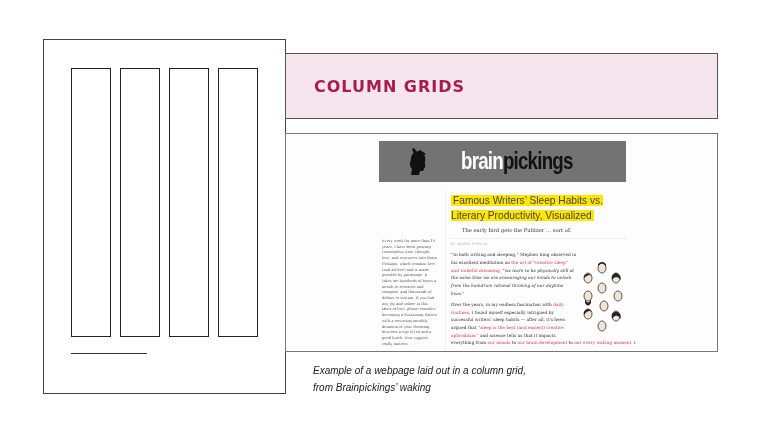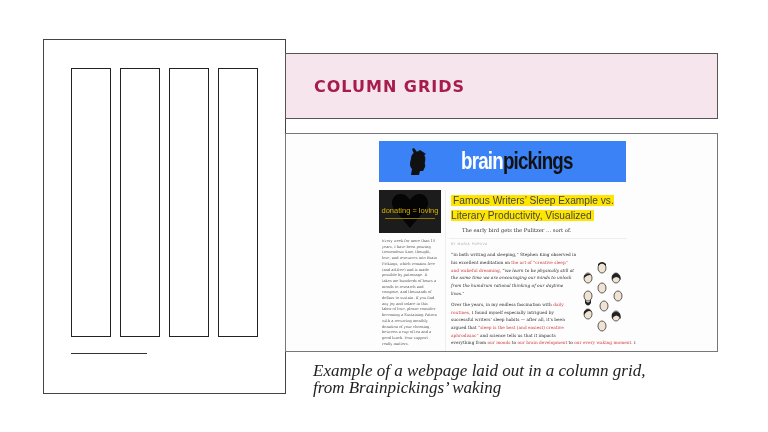--- a/index.html
+++ b/index.html
@@ -32,21 +32,21 @@
     font-size: 16px; letter-spacing: 1px;
   }
 
   
   .shot-frame {
     position: absolute; left: 285px; top: 133px; width: 433px; height: 219px;
     border: 1px solid #777; background: #fdfdfd; overflow: hidden;
   }
   .bp-header {
     position: absolute; left: 93px; top: 7px; width: 247px; height: 41px;
-    background: #3b82f6;
+    background: #737373;
   }
   .bp-head-icon {
     position: absolute; left: 27px; top: 6px; width: 22px; height: 28px;
   }
   .bp-logo {
     position: absolute; left: 82px; top: 6px; font-size: 24px; font-weight: bold;
     font-family: "Liberation Sans", sans-serif; letter-spacing: -1px;
     transform: scaleX(0.78); transform-origin: left center;
   }
   .bp-logo .brain { color: #fff; }
@@ -104,22 +104,22 @@
   .bp-body-wide {
     position: absolute; left: 165px; top: 206px; width: 180px; white-space: nowrap;
     font-family: "DejaVu Serif", serif; font-size: 4.3px; color: #333;
   }
   .bp-body-wide .link { color: #d2434a; }
   .bp-illus { position: absolute; left: 294px; top: 128px; width: 46px; height: 72px; }
 
   
   .caption {
     position: absolute; left: 313px; top: 362px; width: 400px;
-    font-family: Liberation Serif, serif; font-style: italic;
-    font-size: 17px; line-height: 17px; color: #222;
+    font-family: Liberation Sans, sans-serif; font-style: italic;
+    font-size: 10px; line-height: 17px; color: #222;
   }
 </style>
 </head>
 <body>
 
 <div class="wire-page">
   <div class="wire-col" style="left:27px"></div>
   <div class="wire-col" style="left:76px"></div>
   <div class="wire-col" style="left:125px"></div>
   <div class="wire-col" style="left:174px"></div>
@@ -135,33 +135,26 @@
   <div class="bp-header">
     <svg class="bp-head-icon" viewBox="0 0 22 28">
       <path d="M5 12 C5 6 10 4 14 5 C19 6 20 11 19 15 C18 17 20 18 19 20 C18 21 18 23 17 24 L14 24 L13 28 L5 28 L6 22 C3 19 4 15 5 12 Z" fill="#111"></path>
       <path d="M8 7 L6 2 L8 1 L11 5 L14 3 L20 7 L18 8 L14 6 Z" fill="#111"></path>
     </svg>
     <div class="bp-logo">
       <span class="brain">brain</span><span class="pickings">pickings</span>
     </div>
   </div>
 
-  <div class="bp-donate">
-    <svg class="bp-heart" viewBox="0 0 38 38">
-      <path d="M19 36 L3 17 C-2 10 3 1 10 2 C14 2 17 5 19 8 C21 5 24 2 28 2 C35 1 40 10 35 17 Z" fill="#050505"></path>
-    </svg>
-    <div class="bp-donate-text">donating = loving</div>
-    <div class="bp-donate-line"></div>
-  </div>
   <div class="bp-side-text">Every week for more than 15 years, I have been pouring tremendous time, thought, love, and resources into Brain Pickings, which remains free (and ad-free) and is made possible by patronage. It takes me hundreds of hours a month to research and compose, and thousands of dollars to sustain. If you find any joy and solace in this labor of love, please consider becoming a Sustaining Patron with a recurring monthly donation of your choosing, between a cup of tea and a good lunch. Your support really matters.</div>
   <div class="bp-side-cta">MONTHLY DONATION</div>
   <div class="bp-side-rule"></div>
 
   <div class="bp-article-title">
-    <span>Famous Writers’ Sleep Example vs. Literary Productivity, Visualized</span>
+    <span>Famous Writers’ Sleep Habits vs. Literary Productivity, Visualized</span>
   </div>
   <div class="bp-subtitle">The early bird gets the Pulitzer … sort of.</div>
   <div class="bp-byline-rule"></div>
   <div class="bp-byline">BY MARIA POPOVA</div>
 
   <div class="bp-body">
     <p>
       <span>“In both writing </span><span>and sleeping,” Stephen King observed in his excellent meditation on </span><span class="link">the art of “creative sleep” and wakeful dreaming,</span><span style="font-style:italic"> “we learn to be physically still at the same time we are encouraging our minds to unlock from the humdrum rational thinking of our daytime lives.”</span>
     </p>
     <p>

